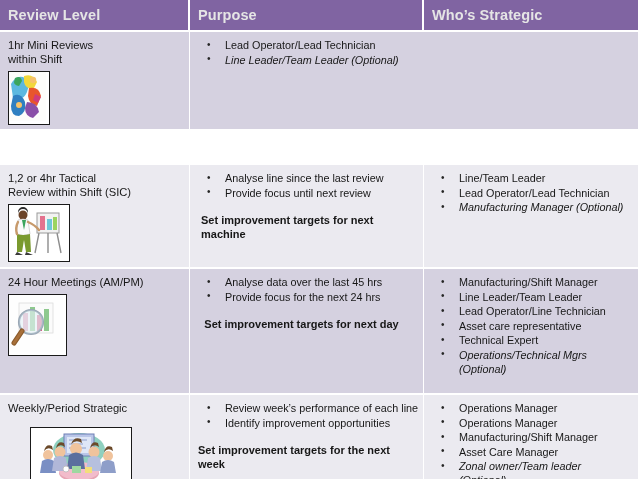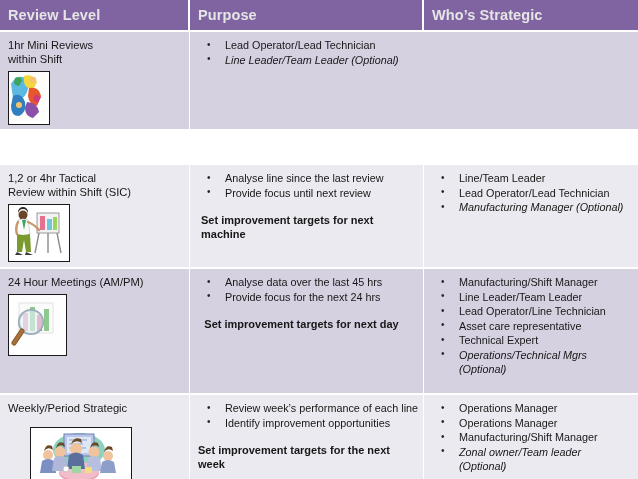--- a/index.html
+++ b/index.html
@@ -271,18 +271,19 @@
         <li>Review week’s performance of each line</li>
         <li>Identify improvement opportunities</li>
       </ul>
       <div class="emphasis left" style="padding-left:0;">Set improvement targets for the next week</div>
     </div>
     <div class="td c3">
       <ul class="bullets indent">
         <li>Operations Manager</li>
         <li>Operations Manager</li>
         <li>Manufacturing/Shift Manager</li>
+        <li>Asset Care Manager</li>
         <li class="italic" style="padding-right:42px;">Zonal owner/Team leader (Optional)</li>
       </ul>
     </div>
   </div>
 
 </div>
 
 </body></html>

